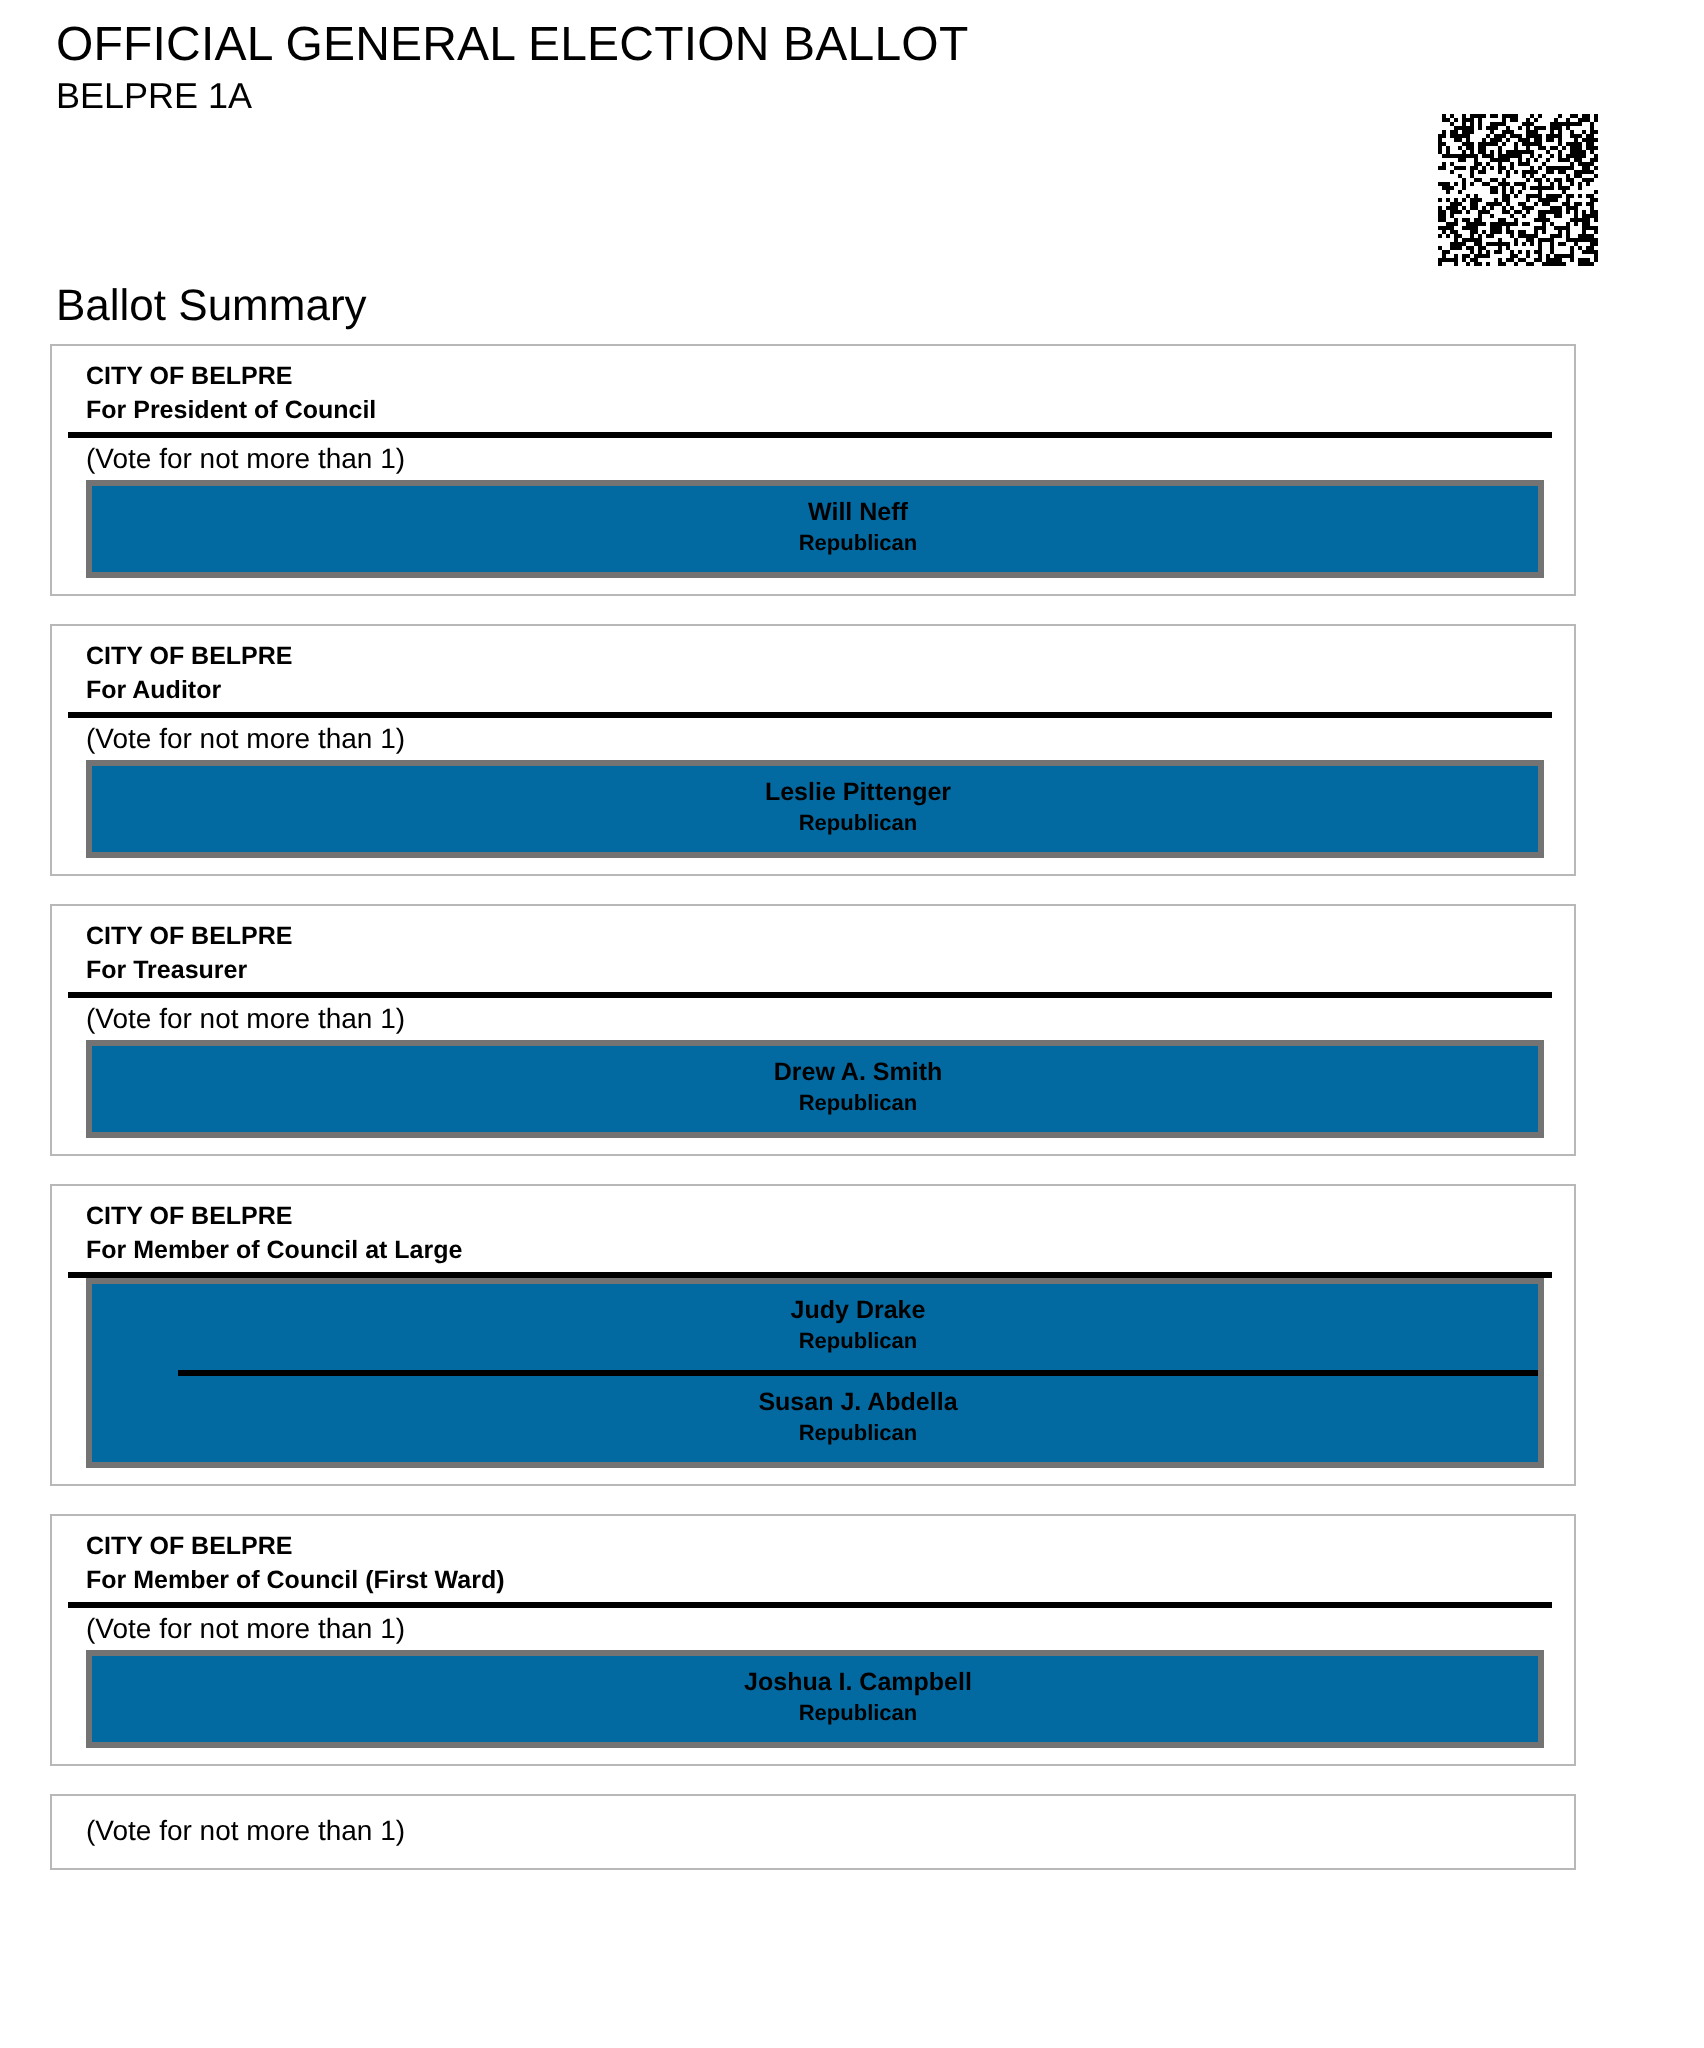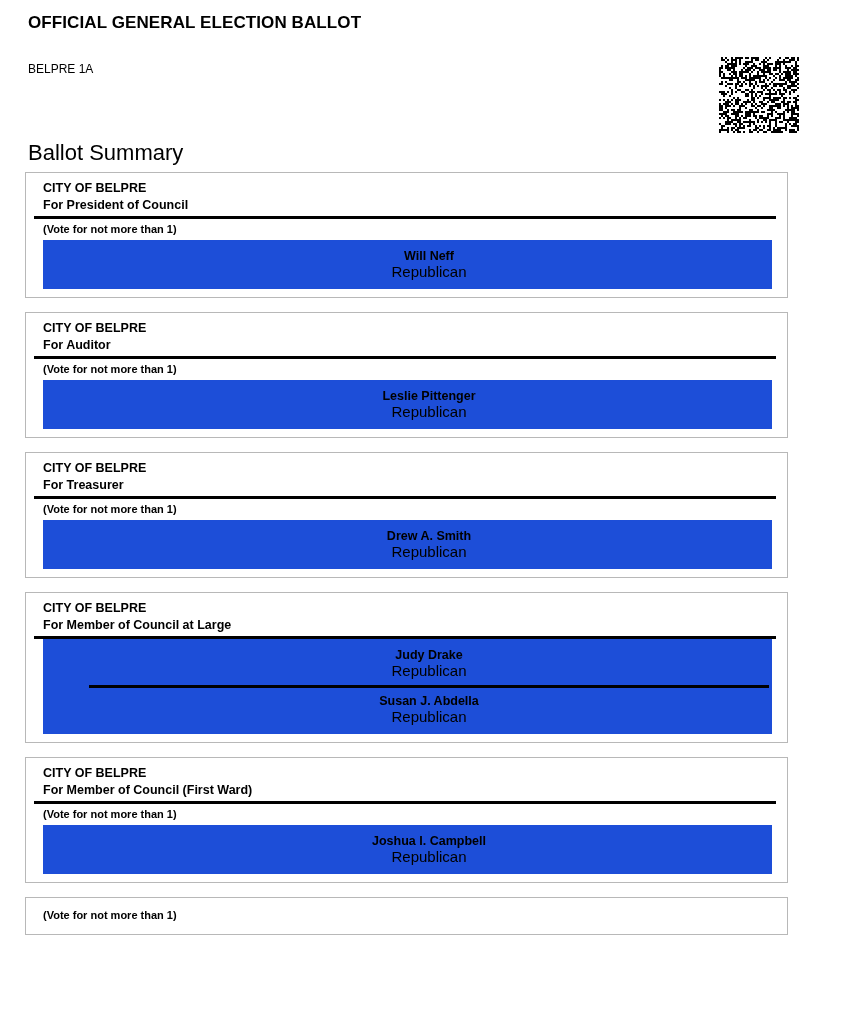--- a/index.html
+++ b/index.html
@@ -21,31 +21,31 @@
     width: 852px;
     height: 1024px;
     box-sizing: border-box;
   }
 
   
   .doc-title {
     position: absolute;
     left: 28px;
     top: 12px;
-    font-size: 17px;
-    font-weight: bold;
+    font-size: 24px;
+    font-weight: normal;
     letter-spacing: 0.1px;
     line-height: 22px;
     white-space: nowrap;
   }
   .precinct {
     position: absolute;
     left: 28px;
-    top: 62px;
-    font-size: 12px;
+    top: 41px;
+    font-size: 18px;
     font-weight: normal;
     line-height: 14px;
     white-space: nowrap;
     text-align: center;
   }
   .summary-title {
     position: absolute;
     left: 28px;
     top: 140px;
     font-size: 22px;
@@ -87,50 +87,50 @@
   }
   .contest-office,
   .contest-title,
   .contest-term {
     font-size: 12.5px;
     font-weight: bold;
     line-height: 17px;
     white-space: nowrap;
   }
   .contest-instruction {
-    font-size: 11px;
-    font-weight: bold;
+    font-size: 14px;
+    font-weight: normal;
     line-height: 15px;
     padding: 3px 0 3px 9px;
     white-space: nowrap;
   }
   .choices {
     box-sizing: border-box;
-    border: 3px solid #1d4ed8;
+    border: 3px solid #737373;
     margin: 0 7px 0 9px;
-    background: #1d4ed8;
+    background: #0369a1;
     padding-left: 43px;
   }
   .choice {
     box-sizing: border-box;
     text-align: center;
     padding: 5px 4px 6px 4px;
     border-top: 3px solid #000000;
   }
   .choice:first-child { border-top: none; }
   .choice.two-line { padding: 5px 4px 6px 4px; }
   .choice.one-line { padding: 6px 4px 7px 4px; }
   .candidate-name {
     font-size: 12.5px;
     font-weight: bold;
     line-height: 16px;
   }
   .candidate-party {
-    font-size: 15px;
-    font-weight: normal;
+    font-size: 11px;
+    font-weight: bold;
     line-height: 16px;
   }
 </style>
 </head>
 <body>
 
 <div class="page">
 
   <div class="doc-title">OFFICIAL GENERAL ELECTION BALLOT</div>
 

